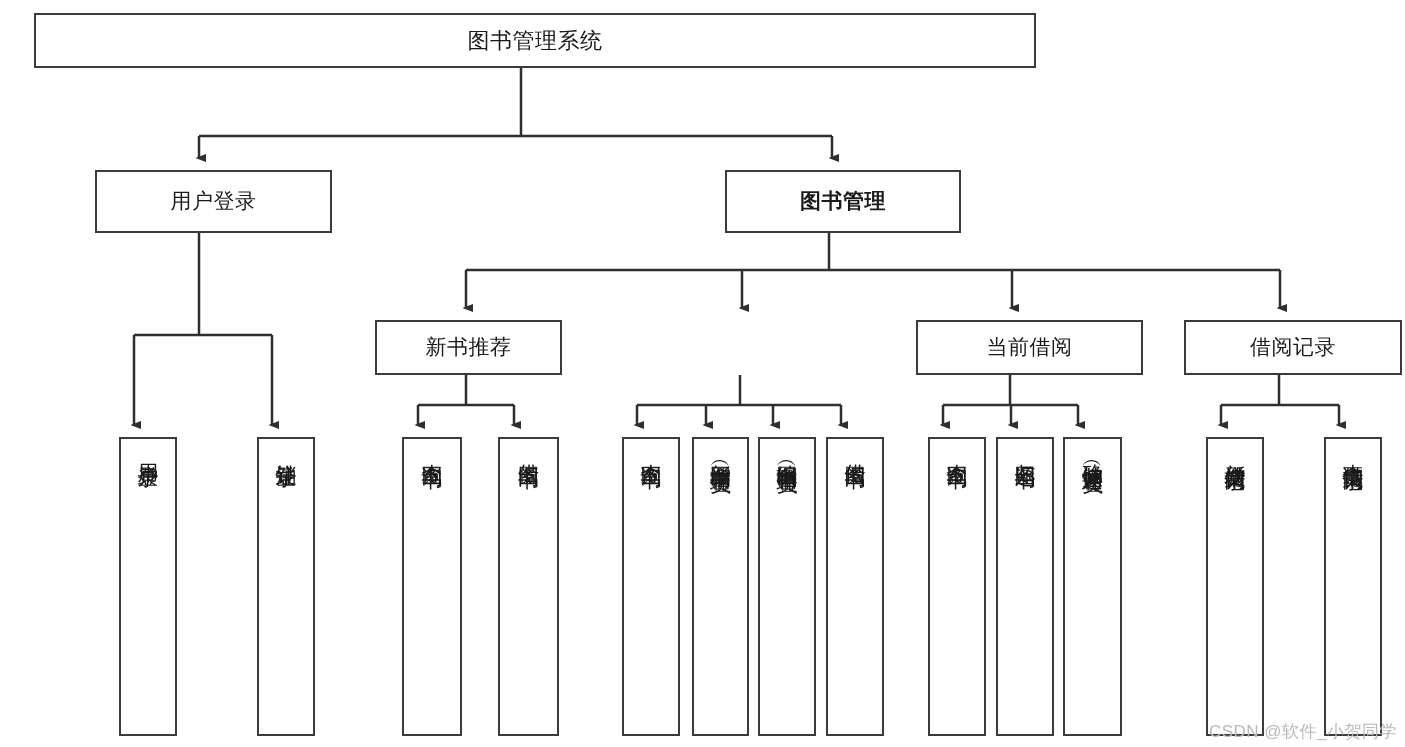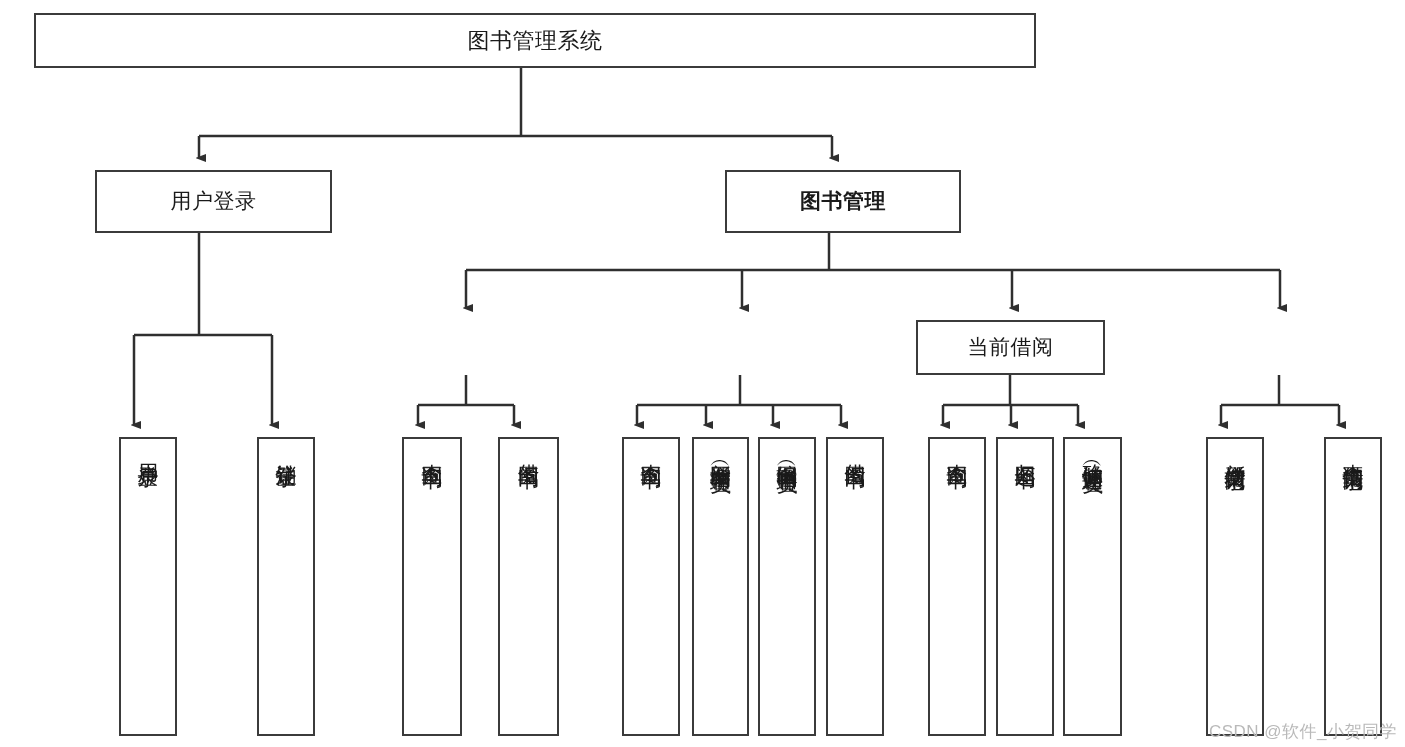--- a/index.html
+++ b/index.html
@@ -130,22 +130,28 @@
     <span class="node-label">图书管理系统</span>
   </div>
 
   <div class="node-box horizontal" style="left:81px; top:170px; width:237px; height:63px;">
     <span class="node-label">用户登录</span>
   </div>
   <div class="node-box horizontal" style="left:711px; top:170px; width:236px; height:63px;font-weight:bold;">
     <span class="node-label">图书管理</span>
   </div>
 
-  <div class="node-box horizontal" style="left:902px; top:320px; width:189px; height:55px;">
+  <div class="node-box horizontal" style="left:361px; top:320px; width:187px; height:55px;">
+    <span class="node-label">新书推荐</span>
+  </div>
+  <div class="node-box horizontal" style="left:902px; top:320px; width:227px; height:55px;">
     <span class="node-label">当前借阅</span>
+  </div>
+  <div class="node-box horizontal" style="left:1170px; top:320px; width:218px; height:55px;">
+    <span class="node-label">借阅记录</span>
   </div>
 
   <div class="node-box vertical" style="left:105px; top:437px; width:58px; height:299px;">
     <span class="node-label">用户登录</span>
   </div>
   <div class="node-box vertical" style="left:243px; top:437px; width:58px; height:299px;">
     <span class="node-label">注销登录</span>
   </div>
 
   <div class="node-box vertical" style="left:388px; top:437px; width:60px; height:299px;">

